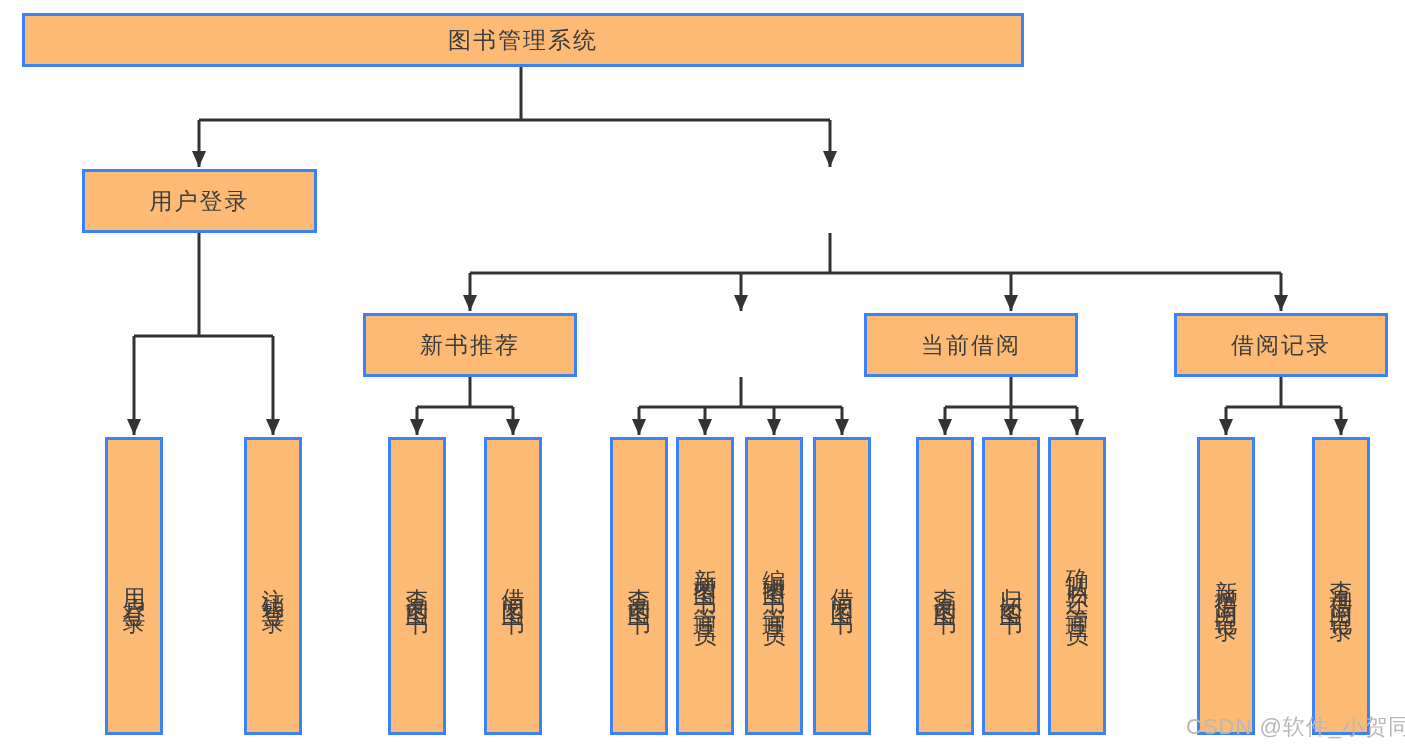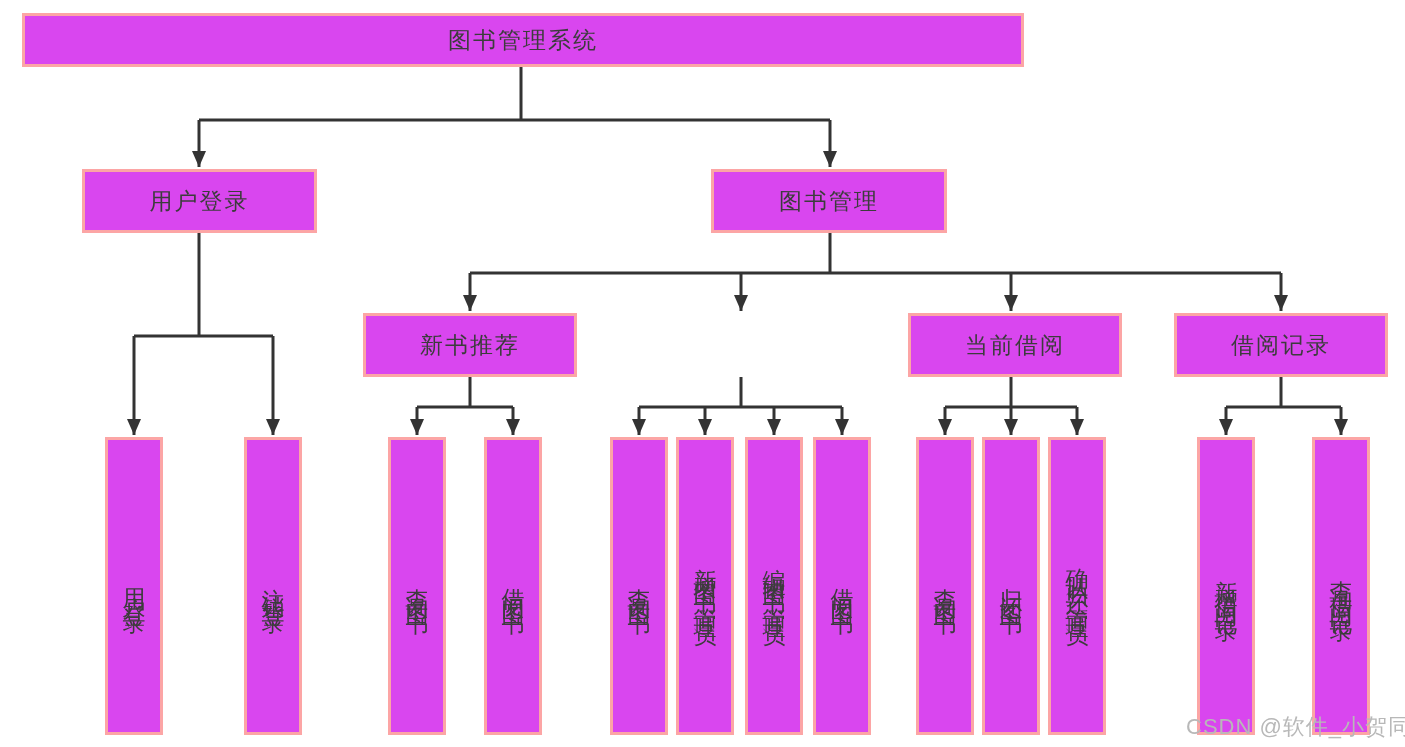--- a/index.html
+++ b/index.html
@@ -13,22 +13,22 @@
   }
   .connectors {
     position: absolute;
     left: 0; top: 0;
     width: 1405px; height: 747px;
     pointer-events: none;
   }
   .node {
     position: absolute;
     box-sizing: border-box;
-    border: 3px solid #fca5a5;
-    background: #d946ef;
+    border: 3px solid #3b82f6;
+    background: #fdba74;
     display: flex;
     align-items: center;
     justify-content: center;
     color: #3c3c3c;
     font-size: 23px;
     letter-spacing: 2px;
     text-align: center;
     z-index: 2;
   }
   .node.root  { left: 22px;  top: 13px;  width: 1002px; height: 54px; }
@@ -99,24 +99,23 @@
 
       <path d="M1281 377 V407 M1226 407 H1341"></path>
       <path d="M1226 407 V435" marker-end="url(#arrow)"></path>
       <path d="M1341 407 V435" marker-end="url(#arrow)"></path>
     </g>
   </svg>
 
   <div class="node root">图书管理系统</div>
 
   <div class="node lvl2" style="left:82px; width:235px;">用户登录</div>
-  <div class="node lvl2" style="left:711px; width:236px;">图书管理</div>
 
   <div class="node lvl3" style="left:363px;">新书推荐</div>
-  <div class="node lvl3" style="left:908px;">当前借阅</div>
+  <div class="node lvl3" style="left:864px;">当前借阅</div>
   <div class="node lvl3" style="left:1174px;">借阅记录</div>
 
   <div class="node leaf" style="left:105px;">用户登录</div>
   <div class="node leaf" style="left:244px;">注销登录</div>
 
   <div class="node leaf" style="left:388px;">查询图书</div>
   <div class="node leaf" style="left:484px;">借阅图书</div>
 
   <div class="node leaf" style="left:610px;">查询图书</div>
   <div class="node leaf" style="left:676px;">新增图书（管理员）</div>

